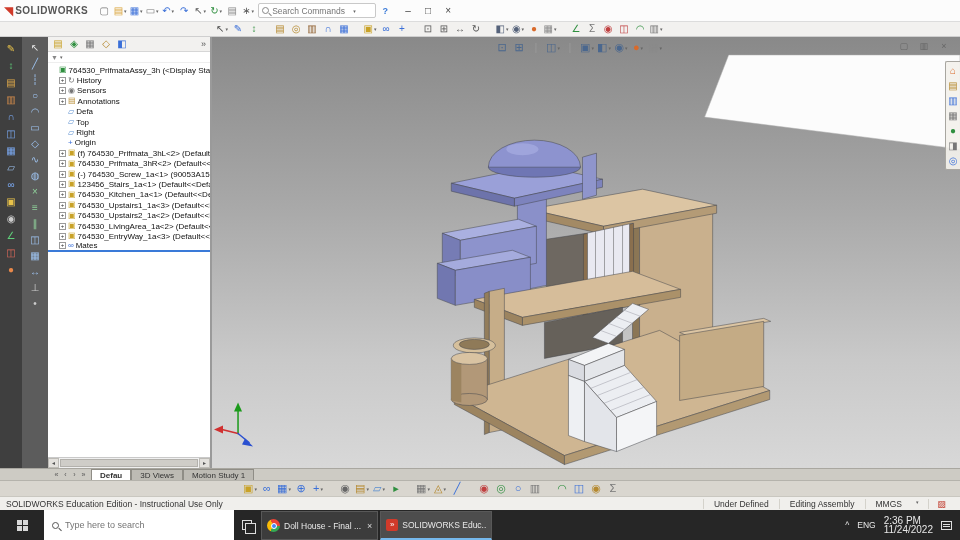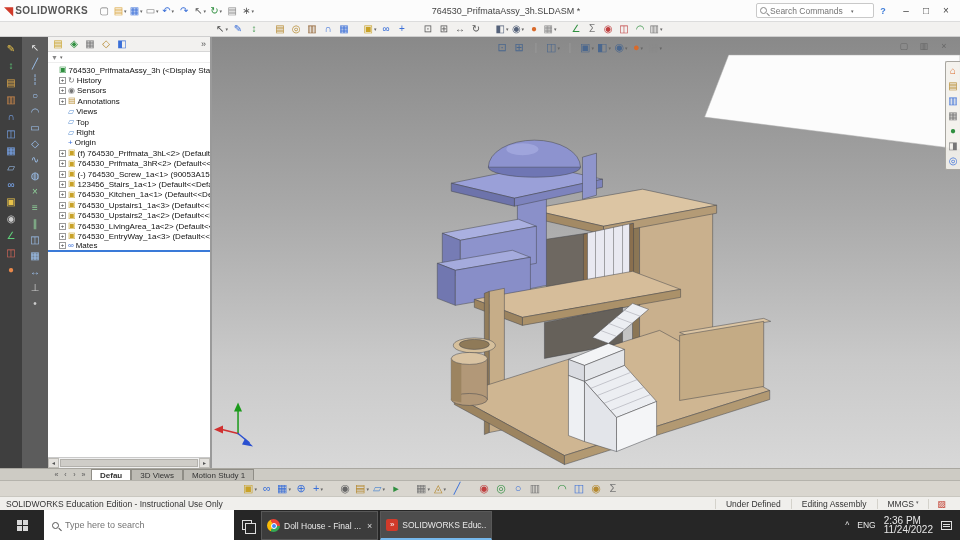--- a/index.html
+++ b/index.html
@@ -69,21 +69,21 @@
   .tab.active{background:#fff;font-weight:bold}
 
   
   .assy-toolbar{height:16px;background:#d9d6cf;border-top:1px solid #b5b3ac;display:flex;align-items:center;padding-left:242px;gap:1px;flex:0 0 auto}
   .assy-toolbar .glyph{font-size:11px}
 
   
   .statusbar{height:14px;background:#f0efec;border-top:1px solid #c9c7c0;display:flex;align-items:center;padding:0 6px;font-size:8.5px;color:#333;flex:0 0 auto}
   .statusbar .left{flex:1;white-space:nowrap}
   .sb-item{padding:0 10px;border-left:1px solid #d4d2cb;white-space:nowrap}
-  .sb-units{display:flex;align-items:flex-start;gap:2px}
+  .sb-units{display:flex;align-items:flex-start;gap:14px}
   .sb-flag{color:#c0392b;font-size:9px;padding:0 8px;border-left:1px solid #d4d2cb}
 
   
   .taskbar{height:30px;background:#262626;display:flex;align-items:stretch;color:#e8e8e8;flex:0 0 auto}
   .tb-btn{display:flex;align-items:center;justify-content:center}
   .start{width:44px}
   .win-logo{display:grid;grid-template-columns:5px 5px;grid-template-rows:5px 5px;gap:1px}
   .win-logo span{background:#d9d9d9}
   .tb-search{width:190px;background:#fff;color:#5a5a5a;display:flex;align-items:center;gap:6px;padding:0 8px}
   .tb-search .mag{border-color:#555}
@@ -148,21 +148,20 @@
           <span class="caret">▾</span>
         </span>
         <span class="tbi">
           <span class="glyph" style="color: rgb(136, 136, 136);">▤</span>
         </span>
         <span class="tbi">
           <span class="glyph" style="color: rgb(85, 85, 85);">∗</span>
           <span class="caret">▾</span>
         </span>
       </div>
-    <div class="doc-title">764530_PrifmataAssy_3h.SLDASM *</div>
     <div class="cmd-search">
       <span class="mag"></span>
       <input placeholder="Search Commands" style="">
       <span class="caret">▾</span>
     </div>
     <span class="help-btn">?</span>
     <div class="winbtns">
 
     <span class="winbtn">
           <span class="glyph">–</span>
@@ -408,21 +407,21 @@
           <span class="t-label">Sensors</span>
         </li>
           <li class="tree-item" style="padding-left: 11px;">
           <span class="plus">+</span>
           <span class="glyph t-ico" style="color: rgb(181, 137, 47);">▤</span>
           <span class="t-label">Annotations</span>
         </li>
           <li class="tree-item" style="padding-left: 11px;">
           <span class="plus hide">+</span>
           <span class="glyph t-ico" style="color: rgb(91, 143, 208);">▱</span>
-          <span class="t-label">Views</span>
+          <span class="t-label">Defa</span>
         </li>
           <li class="tree-item" style="padding-left: 11px;">
           <span class="plus hide">+</span>
           <span class="glyph t-ico" style="color: rgb(91, 143, 208);">▱</span>
           <span class="t-label">Top</span>
         </li>
           <li class="tree-item" style="padding-left: 11px;">
           <span class="plus hide">+</span>
           <span class="glyph t-ico" style="color: rgb(91, 143, 208);">▱</span>
           <span class="t-label">Right</span>

